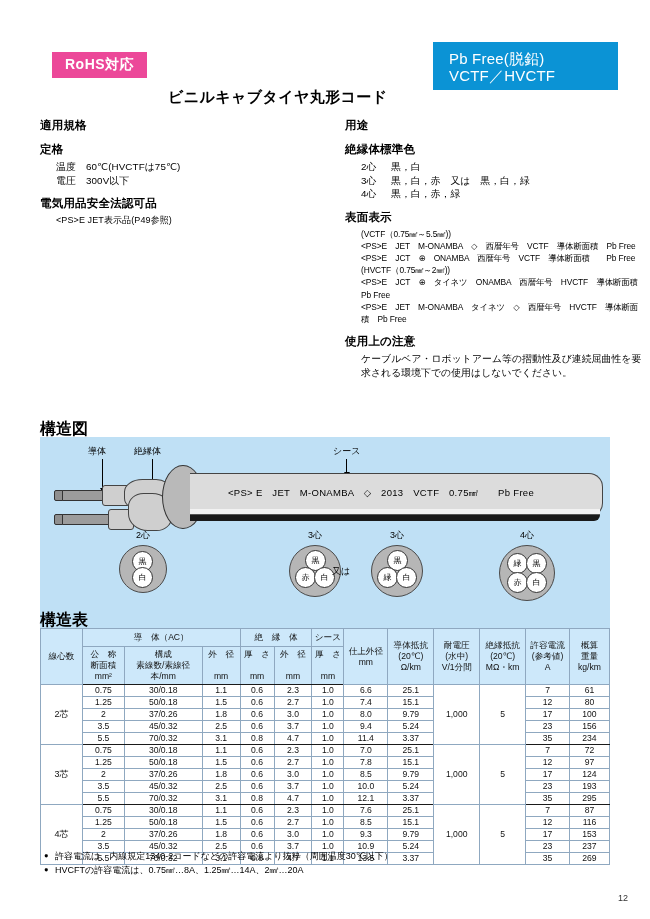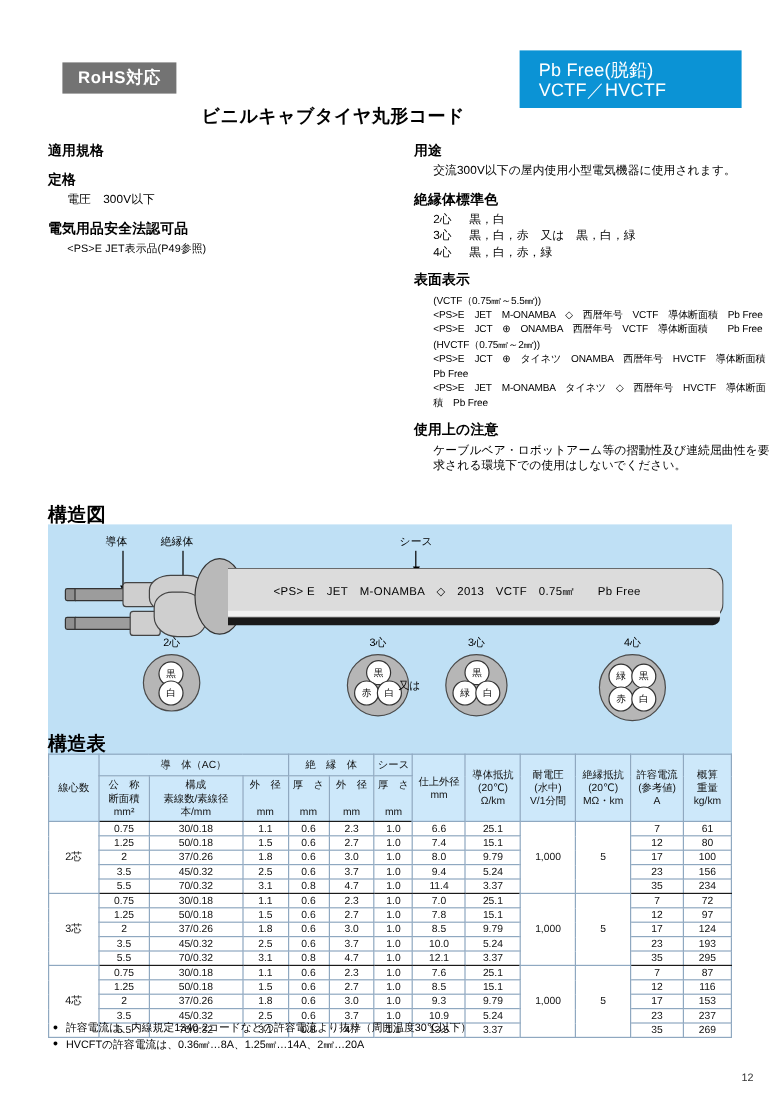--- a/index.html
+++ b/index.html
@@ -11,21 +11,21 @@
     position: relative;
     font-family: "Liberation Sans", "DejaVu Sans", sans-serif;
     color: #000;
     -webkit-font-smoothing: antialiased;
   }
   .page { position: relative; width: 650px; height: 919px; overflow: hidden; }
 
   
   .rohs-badge {
     position: absolute; left: 52px; top: 52px;
-    background: #737373; color: #fff;
+    background: #ec4899; color: #fff;
     font-weight: bold; font-size: 14px;
     padding: 5px 13px 6px 13px;
     letter-spacing: .5px;
     line-height: 1.1;
   }
   .product-title {
     position: absolute; left: 168px; top: 88px;
     font-weight: bold; font-size: 15px;
     letter-spacing: .4px;
   }
@@ -194,38 +194,40 @@
   <div class="col col-left">
 
     <div class="sec">
       <div class="sec-h">適用規格</div>
     </div>
 
     <div class="sec">
       <div class="sec-h">定格</div>
       <div class="sec-b">
         <span class="kv">
+          <span class="k">温度</span><span>60℃(HVCTFは75℃)</span>
+        </span>
+        <span class="kv">
           <span class="k">電圧</span><span>300V以下</span>
         </span>
       </div>
     </div>
 
     <div class="sec">
       <div class="sec-h">電気用品安全法認可品</div>
       <div class="sec-b sm">&lt;PS&gt;E JET表示品(P49参照)</div>
     </div>
 
 
   </div>
 
   <div class="col col-right">
 
     <div class="sec">
       <div class="sec-h">用途</div>
-      <div class="sec-b">交流300V以下の屋内使用小型電気機器に使用されます。</div>
     </div>
 
     <div class="sec">
       <div class="sec-h">絶縁体標準色</div>
       <div class="sec-b">
         <span class="kv">
           <span class="k">2心</span><span>黒，白</span>
         </span>
         <span class="kv">
           <span class="k">3心</span><span>黒，白，赤　又は　黒，白，緑</span>
@@ -606,18 +608,18 @@
           <td>35</td>
           <td>269</td>
         </tr>
 
       </tbody>
     </table>
   </div>
 
   <div class="notes">
     <div class="n">許容電流は、内線規定1340-2コードなどの許容電流より抜粋（周囲温度30℃以下）</div>
-    <div class="n">HVCFTの許容電流は、0.36㎟…8A、1.25㎟…14A、2㎟…20A</div>
+    <div class="n">HVCFTの許容電流は、0.75㎟…8A、1.25㎟…14A、2㎟…20A</div>
   </div>
 
   <div class="pageno">12</div>
 
 </div>
 
 </body></html>

